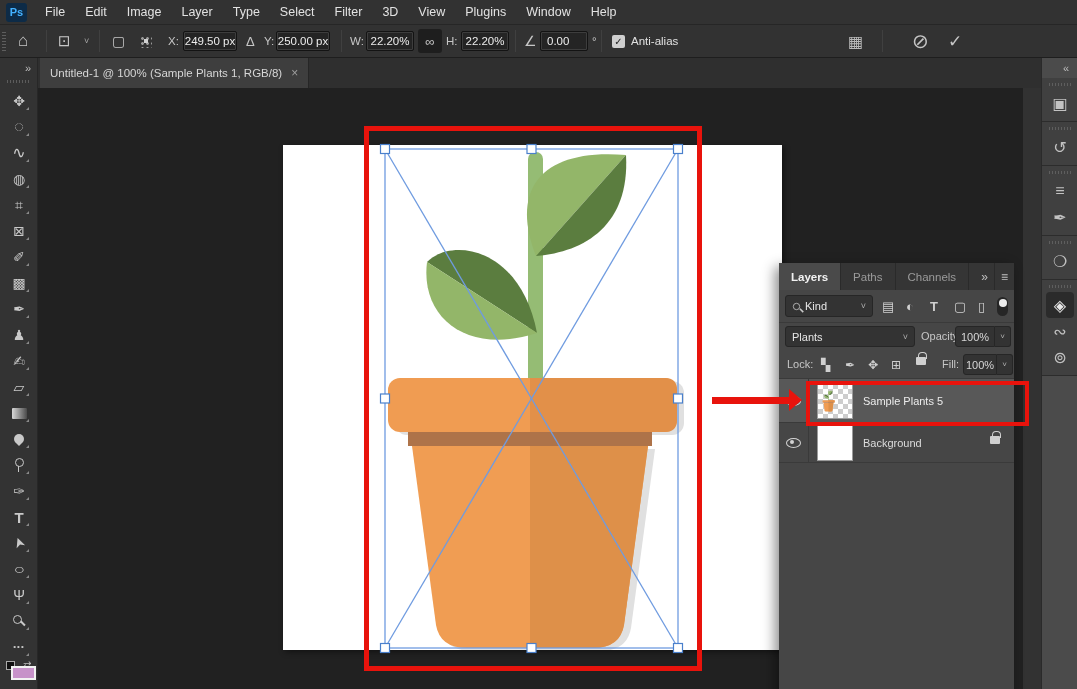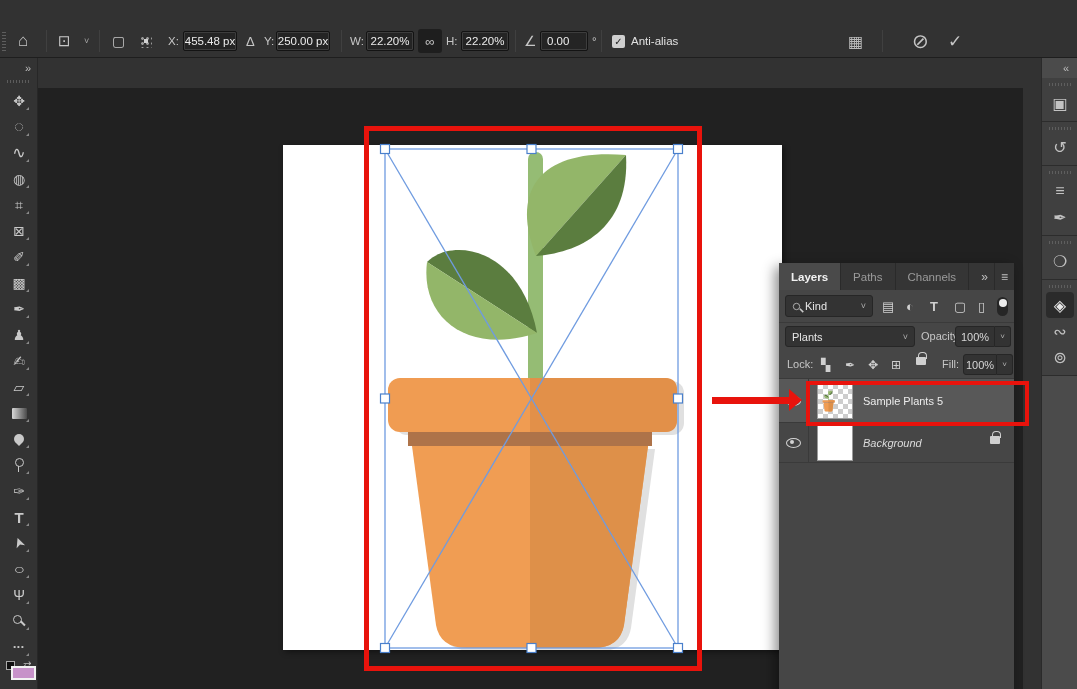--- a/index.html
+++ b/index.html
@@ -144,21 +144,21 @@
   .eye-cell{width:30px;display:flex;justify-content:center;border-right:1px solid #3a3a3a;align-self:stretch;align-items:center}
   .shape-eye{width:15px;height:10px;border:1.6px solid #d4d4d4;border-radius:50%;position:relative}
   .shape-eye::after{content:"";position:absolute;left:3.2px;top:1.8px;width:4px;height:4px;background:#d4d4d4;border-radius:50%}
   .thumb{width:36px;height:36px;margin-left:8px;border:1px solid #9b9b9b;position:relative;overflow:hidden}
   .thumb.checker{background-color:#fff;
     background-image:linear-gradient(45deg,#cdcdcd 25%,transparent 25%,transparent 75%,#cdcdcd 75%),
       linear-gradient(45deg,#cdcdcd 25%,transparent 25%,transparent 75%,#cdcdcd 75%);
     background-size:10px 10px;background-position:0 0,5px 5px}
   .thumb.white{background:#ffffff}
   .layer-name{margin-left:10px;font-size:11px;color:#ececec}
-  .layer-name.italic{font-style:italic;color:#dcdcdc}
+  .layer-name.italic{color:#dcdcdc}
   .layer-lock{position:absolute;right:14px;top:11px}
   #lp-bottombar{position:absolute;left:0;bottom:7px;width:235px;height:24px;background:#424242;
     border-top:1px solid #333;display:flex;align-items:center}
   .bb-icon{color:#b2b2b2;font-size:13px;position:absolute;top:4px}
   .bb-fx{font-style:italic;font-family:"Liberation Serif","DejaVu Serif",serif;font-size:13px}
   .shape-folder{display:inline-block;width:15px;height:10px;background:#b2b2b2;border-radius:1px;position:relative;margin-top:6px}
   .shape-folder::before{content:"";position:absolute;left:0;top:-2.5px;width:6px;height:3px;background:#b2b2b2;border-radius:1px 1px 0 0}
   .shape-trash{display:inline-block;width:11px;height:11px;border:1.6px solid #b2b2b2;border-top:none;
     border-radius:0 0 2px 2px;position:relative;margin-top:7px}
   .shape-trash::before{content:"";position:absolute;left:-3px;top:-3.5px;width:14px;height:1.8px;background:#b2b2b2}
@@ -180,20 +180,35 @@
       <path class="leaf-dark" d="M144,117 C167,93 237,100 254,188 L144,117 Z"></path>
       <path class="leaf-light" d="M144,117 C137,175 187,210 254,188 L144,117 Z"></path>
       <rect class="pot-rim" x="105" y="233" width="289" height="54" rx="12"></rect>
       <path class="pot-rim-dark" d="M247,233 H382 Q394,233 394,245 V275 Q394,287 382,287 H247 Z"></path>
       <rect class="pot-band" x="125" y="287" width="244" height="14"></rect>
       <path class="pot-light" d="M129,301 L365,301 L341,480 Q337,503 310,503 L184,503 Q157,503 153,480 Z"></path>
       <path class="pot-dark" d="M247,301 H365 L341,480 Q337,503 310,503 H247 Z"></path>
     </symbol>
   </svg>
 
+  <div id="menubar" class="abs">
+    <div id="ps-logo">Ps</div>
+    <div class="menu-item">File</div>
+    <div class="menu-item">Edit</div>
+    <div class="menu-item">Image</div>
+    <div class="menu-item">Layer</div>
+    <div class="menu-item">Type</div>
+    <div class="menu-item">Select</div>
+    <div class="menu-item">Filter</div>
+    <div class="menu-item">3D</div>
+    <div class="menu-item">View</div>
+    <div class="menu-item">Plugins</div>
+    <div class="menu-item">Window</div>
+    <div class="menu-item">Help</div>
+  </div>
 
   <div id="optionsbar" class="abs">
     <div class="ob" style="left:2px">
         <span class="grip-v"></span>
       </div>
     <div class="ob" style="left:18px">
         <span class="ob-icon" style="font-size:17px">⌂</span>
       </div>
     <div class="ob" style="left:46px">
         <span class="ob-sep"></span>
@@ -210,21 +225,21 @@
     <div class="ob" style="left:112px">
         <span class="ob-icon" style="font-size:14px">▢</span>
       </div>
     <div class="ob" style="left:139px">
         <span class="shape-refgrid"></span>
       </div>
     <div class="ob" style="left:168px">
         <span class="ob-label">X:</span>
       </div>
     <div class="ob" style="left:183px">
-        <span class="ob-field" style="width:54px">455.48 px</span>
+        <span class="ob-field" style="width:54px">249.50 px</span>
       </div>
     <div class="ob" style="left:246px">
         <span class="ob-icon" style="font-size:13px">Δ</span>
       </div>
     <div class="ob" style="left:264px">
         <span class="ob-label">Y:</span>
       </div>
     <div class="ob" style="left:276px">
         <span class="ob-field" style="width:54px">250.00 px</span>
       </div>
@@ -355,20 +370,26 @@
         </div>
     </div>
     <div id="fgbg">
       <span class="bgsq"></span>
       <span class="fgsq"></span>
       <span class="swap">⇄</span>
       <span id="fg-swatch"></span>
     </div>
   </div>
 
+  <div id="tabbar" class="abs">
+    <div id="doc-tab">
+      <span class="t">Untitled-1 @ 100% (Sample Plants 1, RGB/8)</span>
+      <span class="x">×</span>
+    </div>
+  </div>
 
   <div id="canvas" class="abs">
     <div id="page"></div>
     <svg id="plant-svg" viewBox="0 0 500 505">
       <use href="#plant-sym"></use>
     </svg>
     <svg id="bbox-svg" viewBox="0 0 500 550">
       <rect class="bbox-line" x="102" y="31" width="293" height="499"></rect>
       <line class="bbox-line" x1="102" y1="31" x2="395" y2="530"></line>
       <line class="bbox-line" x1="395" y1="31" x2="102" y2="530"></line>

